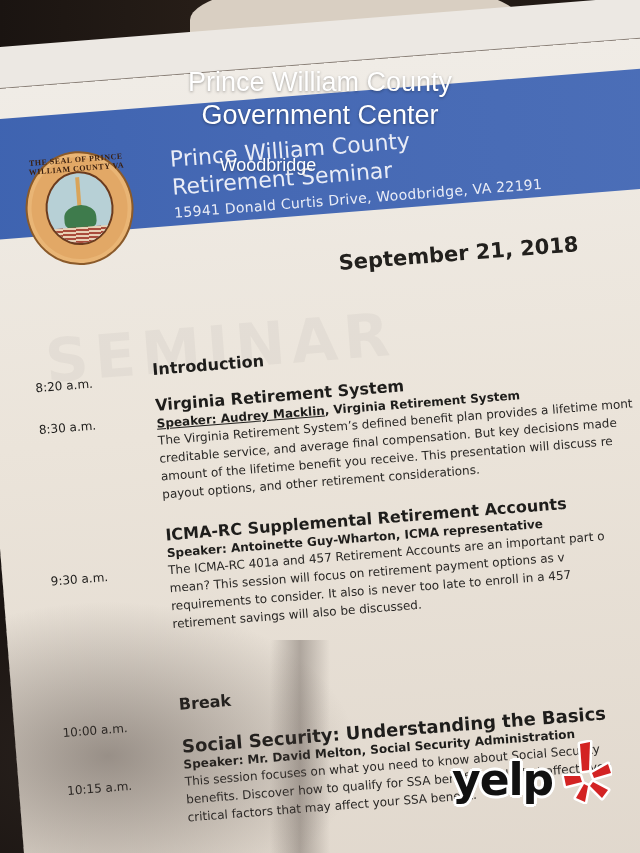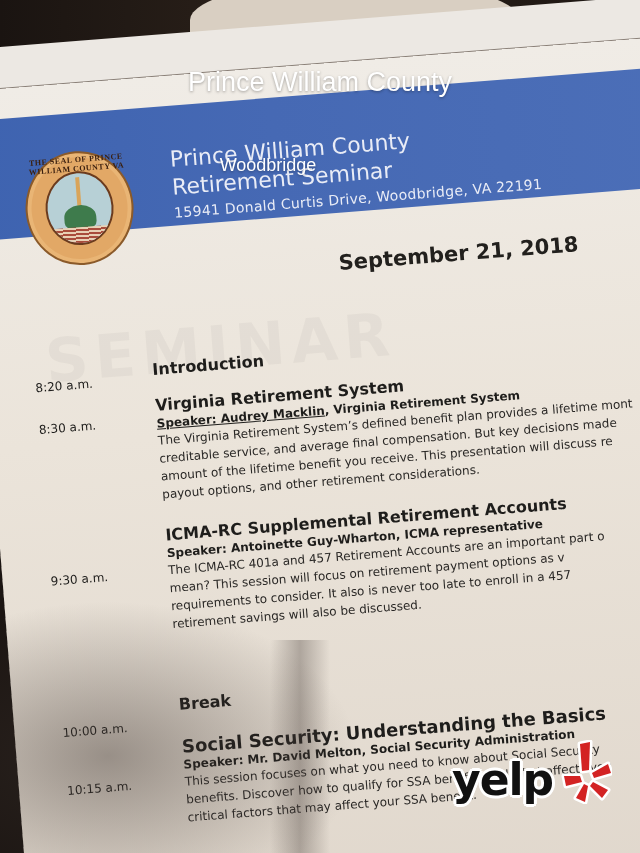--- a/index.html
+++ b/index.html
@@ -158,20 +158,21 @@
     </div>
 
   </div>
 </div>
 
 <div class="shadow-l"></div>
 <div class="shadow-r"></div>
 
 <div class="ov-title">
   <div>Prince William County</div>
+  <div>Government Center</div>
 </div>
 <div class="ov-sub">Woodbridge</div>
 
 <div class="yelp">
   <div class="yelp-word">yelp</div>
   <svg class="yelp-burst" viewBox="0 0 54 64">
     <g stroke="#ffffff" stroke-width="5" stroke-linejoin="round" fill="#d32323">
       <path d="M22 4 L32 2 L31 30 L24 31 Z"></path>
       <path d="M34 33 L50 24 L53 33 L36 38 Z"></path>
       <path d="M35 42 L50 50 L44 58 L32 46 Z"></path>

